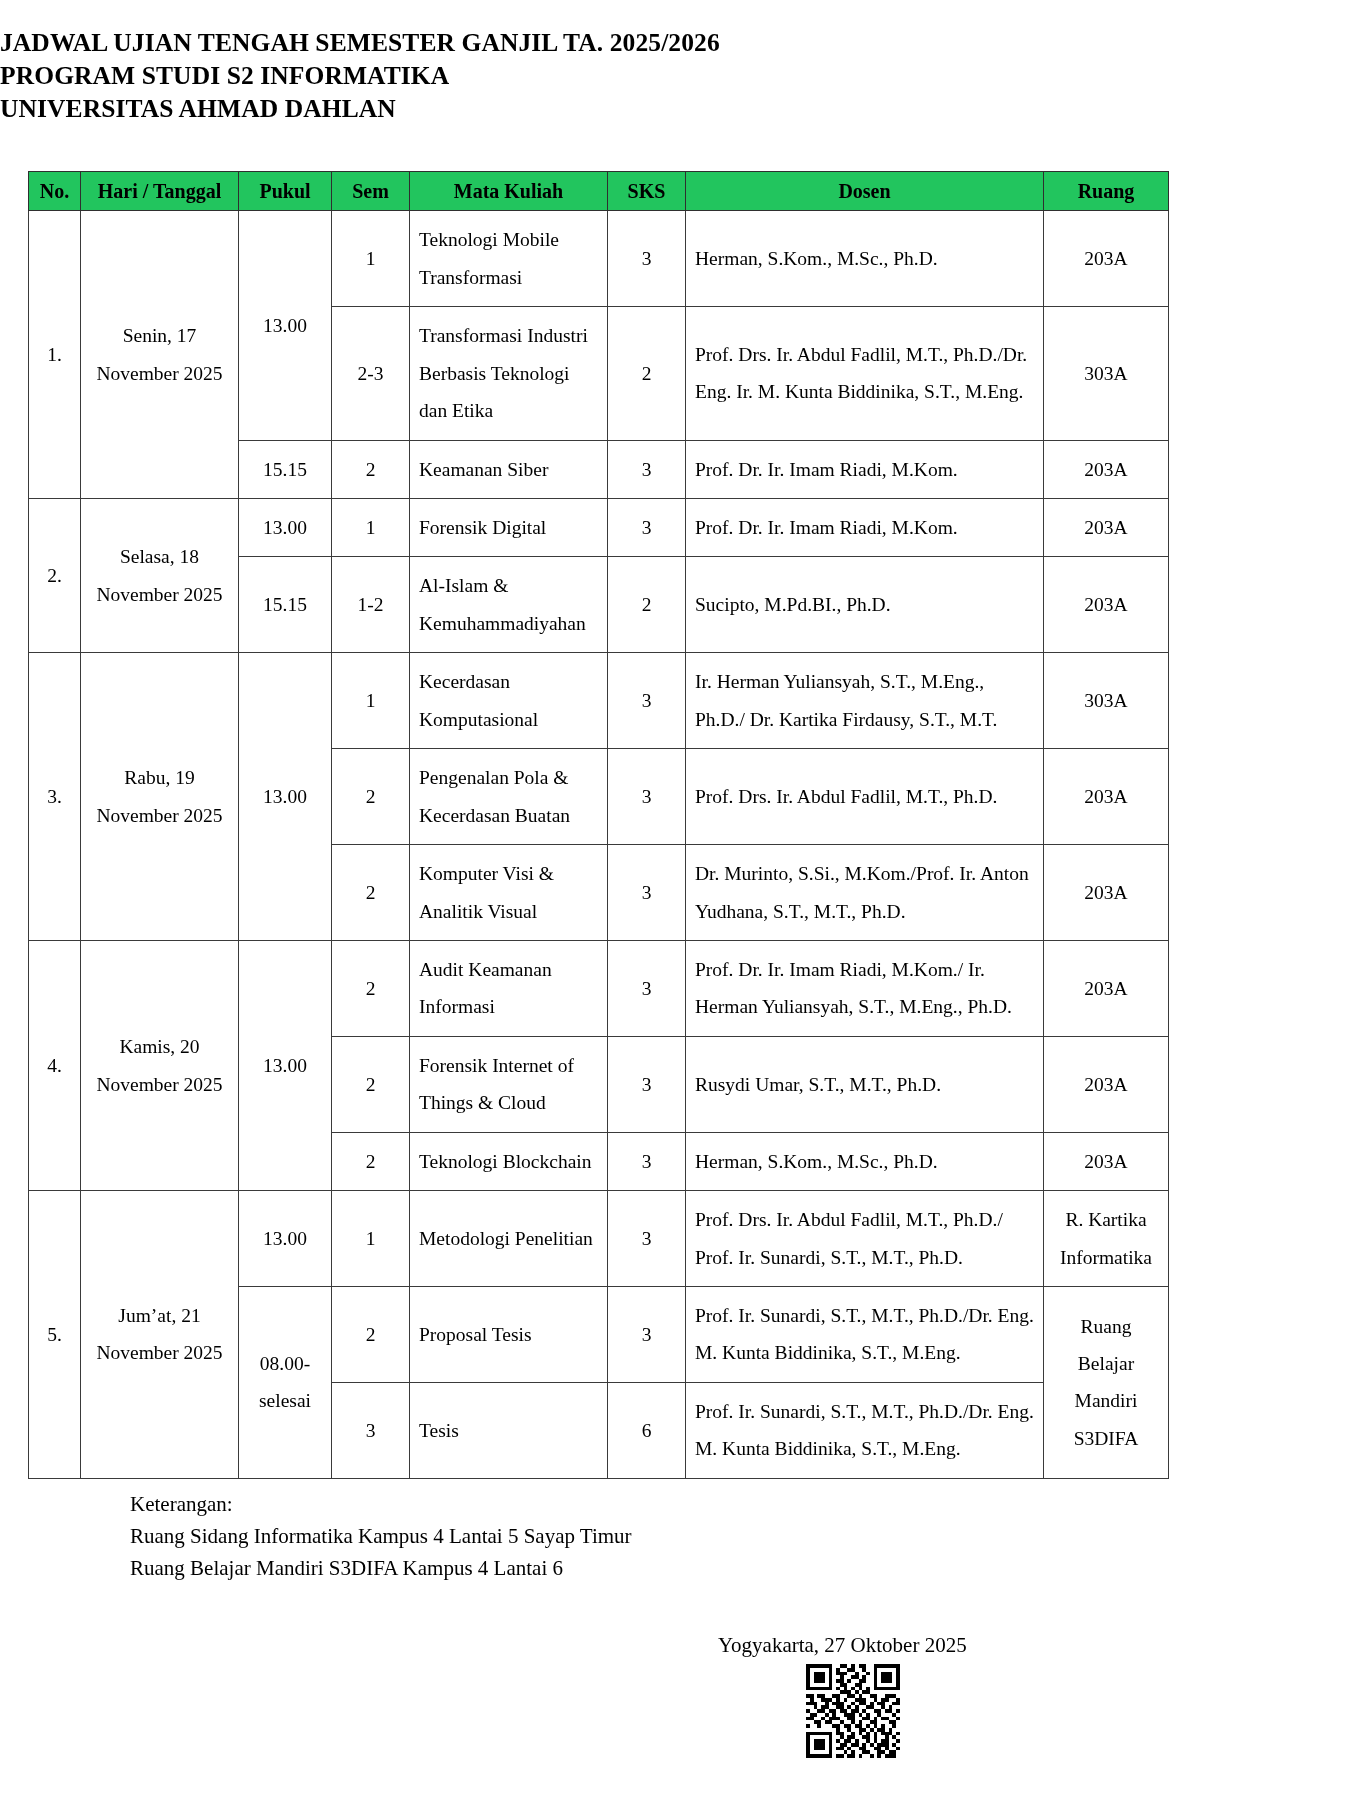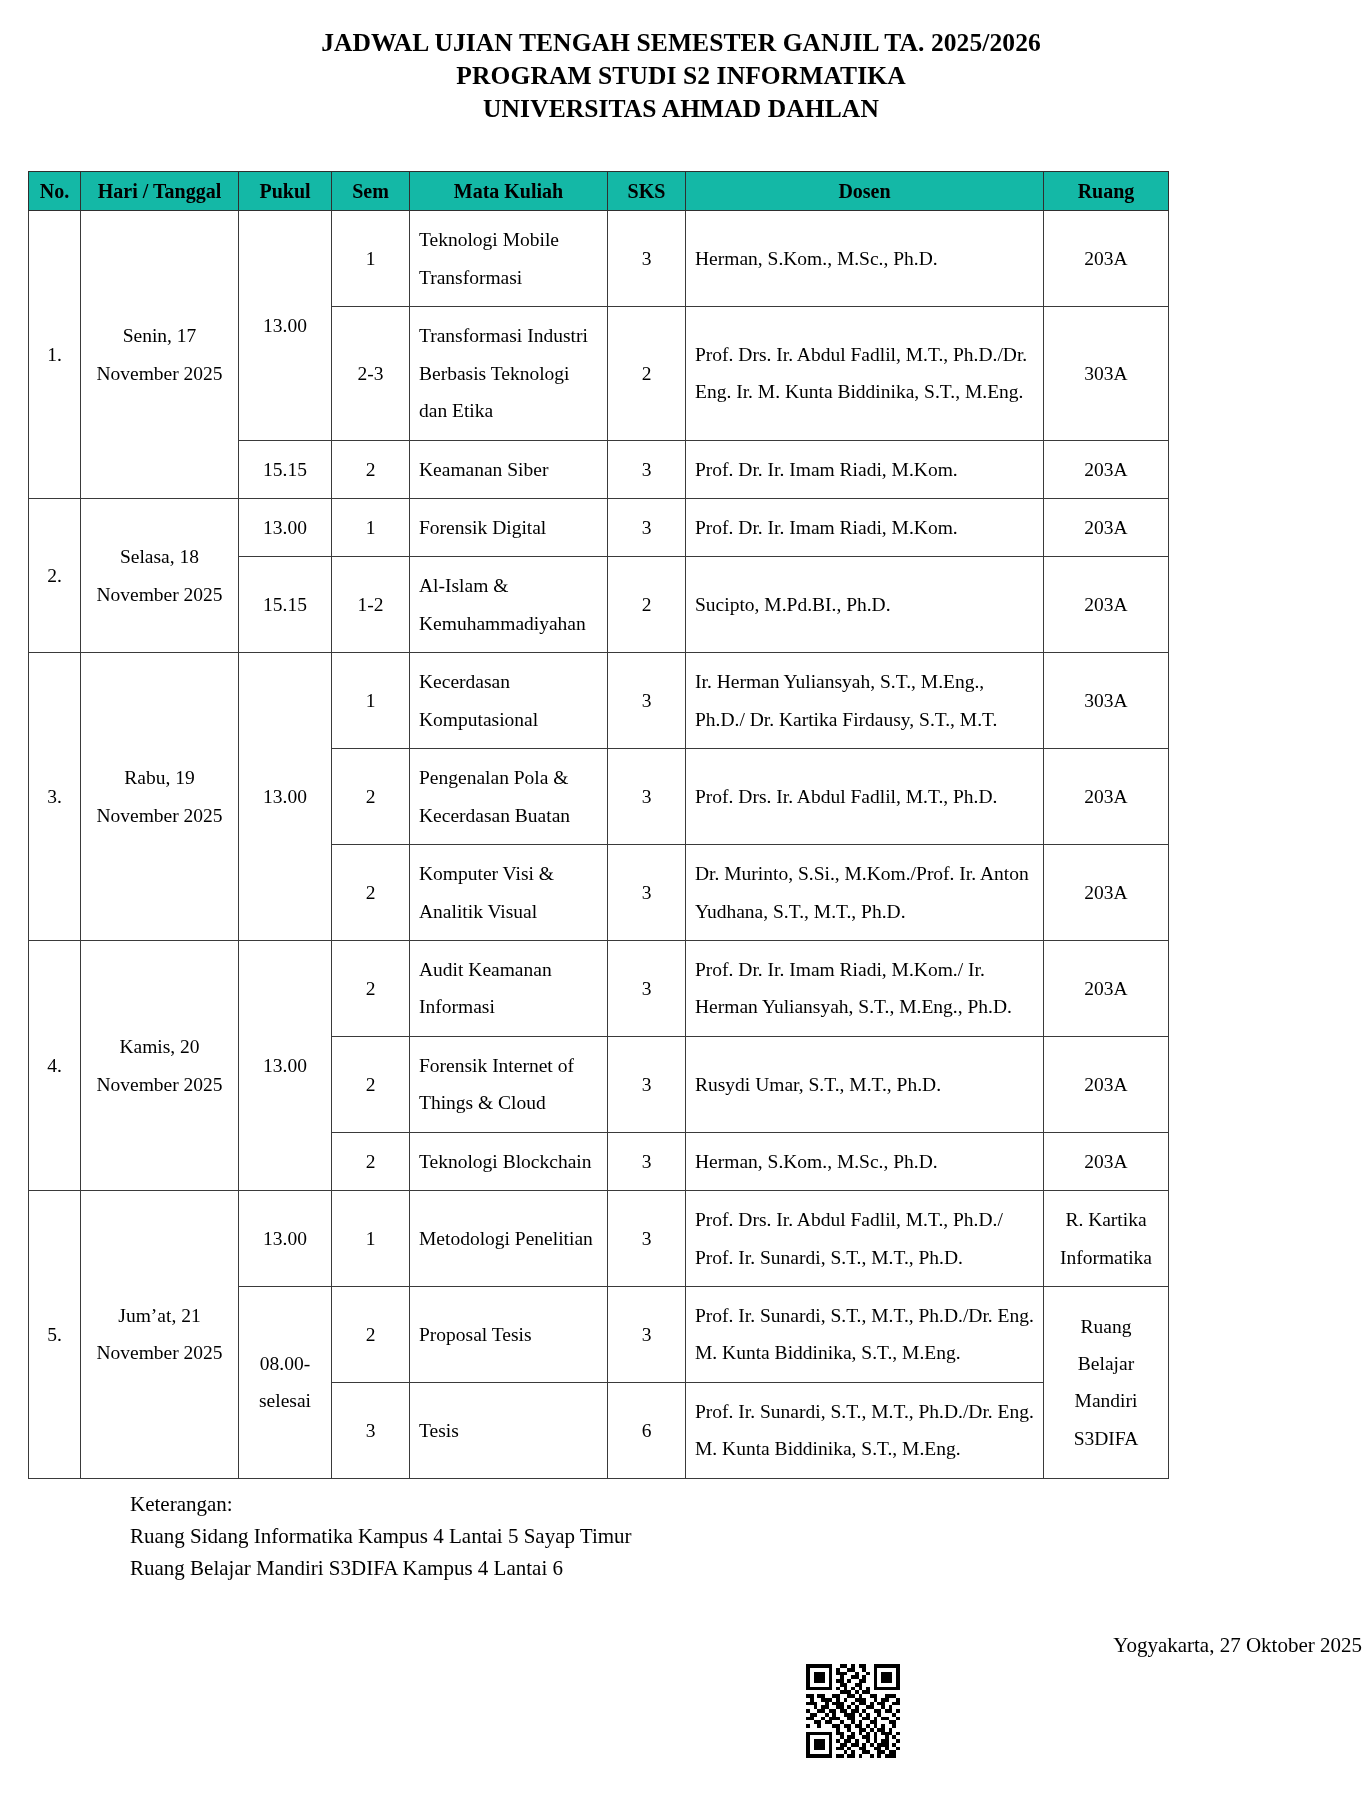--- a/index.html
+++ b/index.html
@@ -17,21 +17,20 @@
   }
   .page {
     width: 1362px;
     height: 1794px;
     position: relative;
     box-sizing: border-box;
   }
 
   
   .title-block {
-    text-align: center;
     padding-top: 26px;
     line-height: 1.30;
   }
   .title-line {
     font-weight: bold;
     font-size: 25.5px;
     letter-spacing: 0.1px;
     white-space: nowrap;
   }
 
@@ -47,21 +46,21 @@
     table-layout: fixed;
     font-size: 19.5px;
   }
   table.schedule th,
   table.schedule td {
     border: 1px solid #3a3a3a;
     padding: 0;
     vertical-align: middle;
   }
   table.schedule thead th {
-    background: #14b8a6;
+    background: #22c55e;
     font-weight: bold;
     text-align: center;
     height: 38px;
     font-size: 20px;
     border-color: #2f2f2f;
   }
   .cell {
     padding: 10px 9px;
     line-height: 1.92;
   }
@@ -91,21 +90,20 @@
     line-height: 1.52;
   }
 
   
   .sign-block {
     margin-top: 46px;
     padding-left: 718px;
     font-size: 21px;
     line-height: 1.42;
     position: relative;
-    text-align: right;
   }
   .sign-line { white-space: nowrap; }
   .qr-holder {
     margin-top: 4px;
     padding-left: 88px;
   }
   .qr {
     width: 94px;
     height: 94px;
     image-rendering: pixelated;

